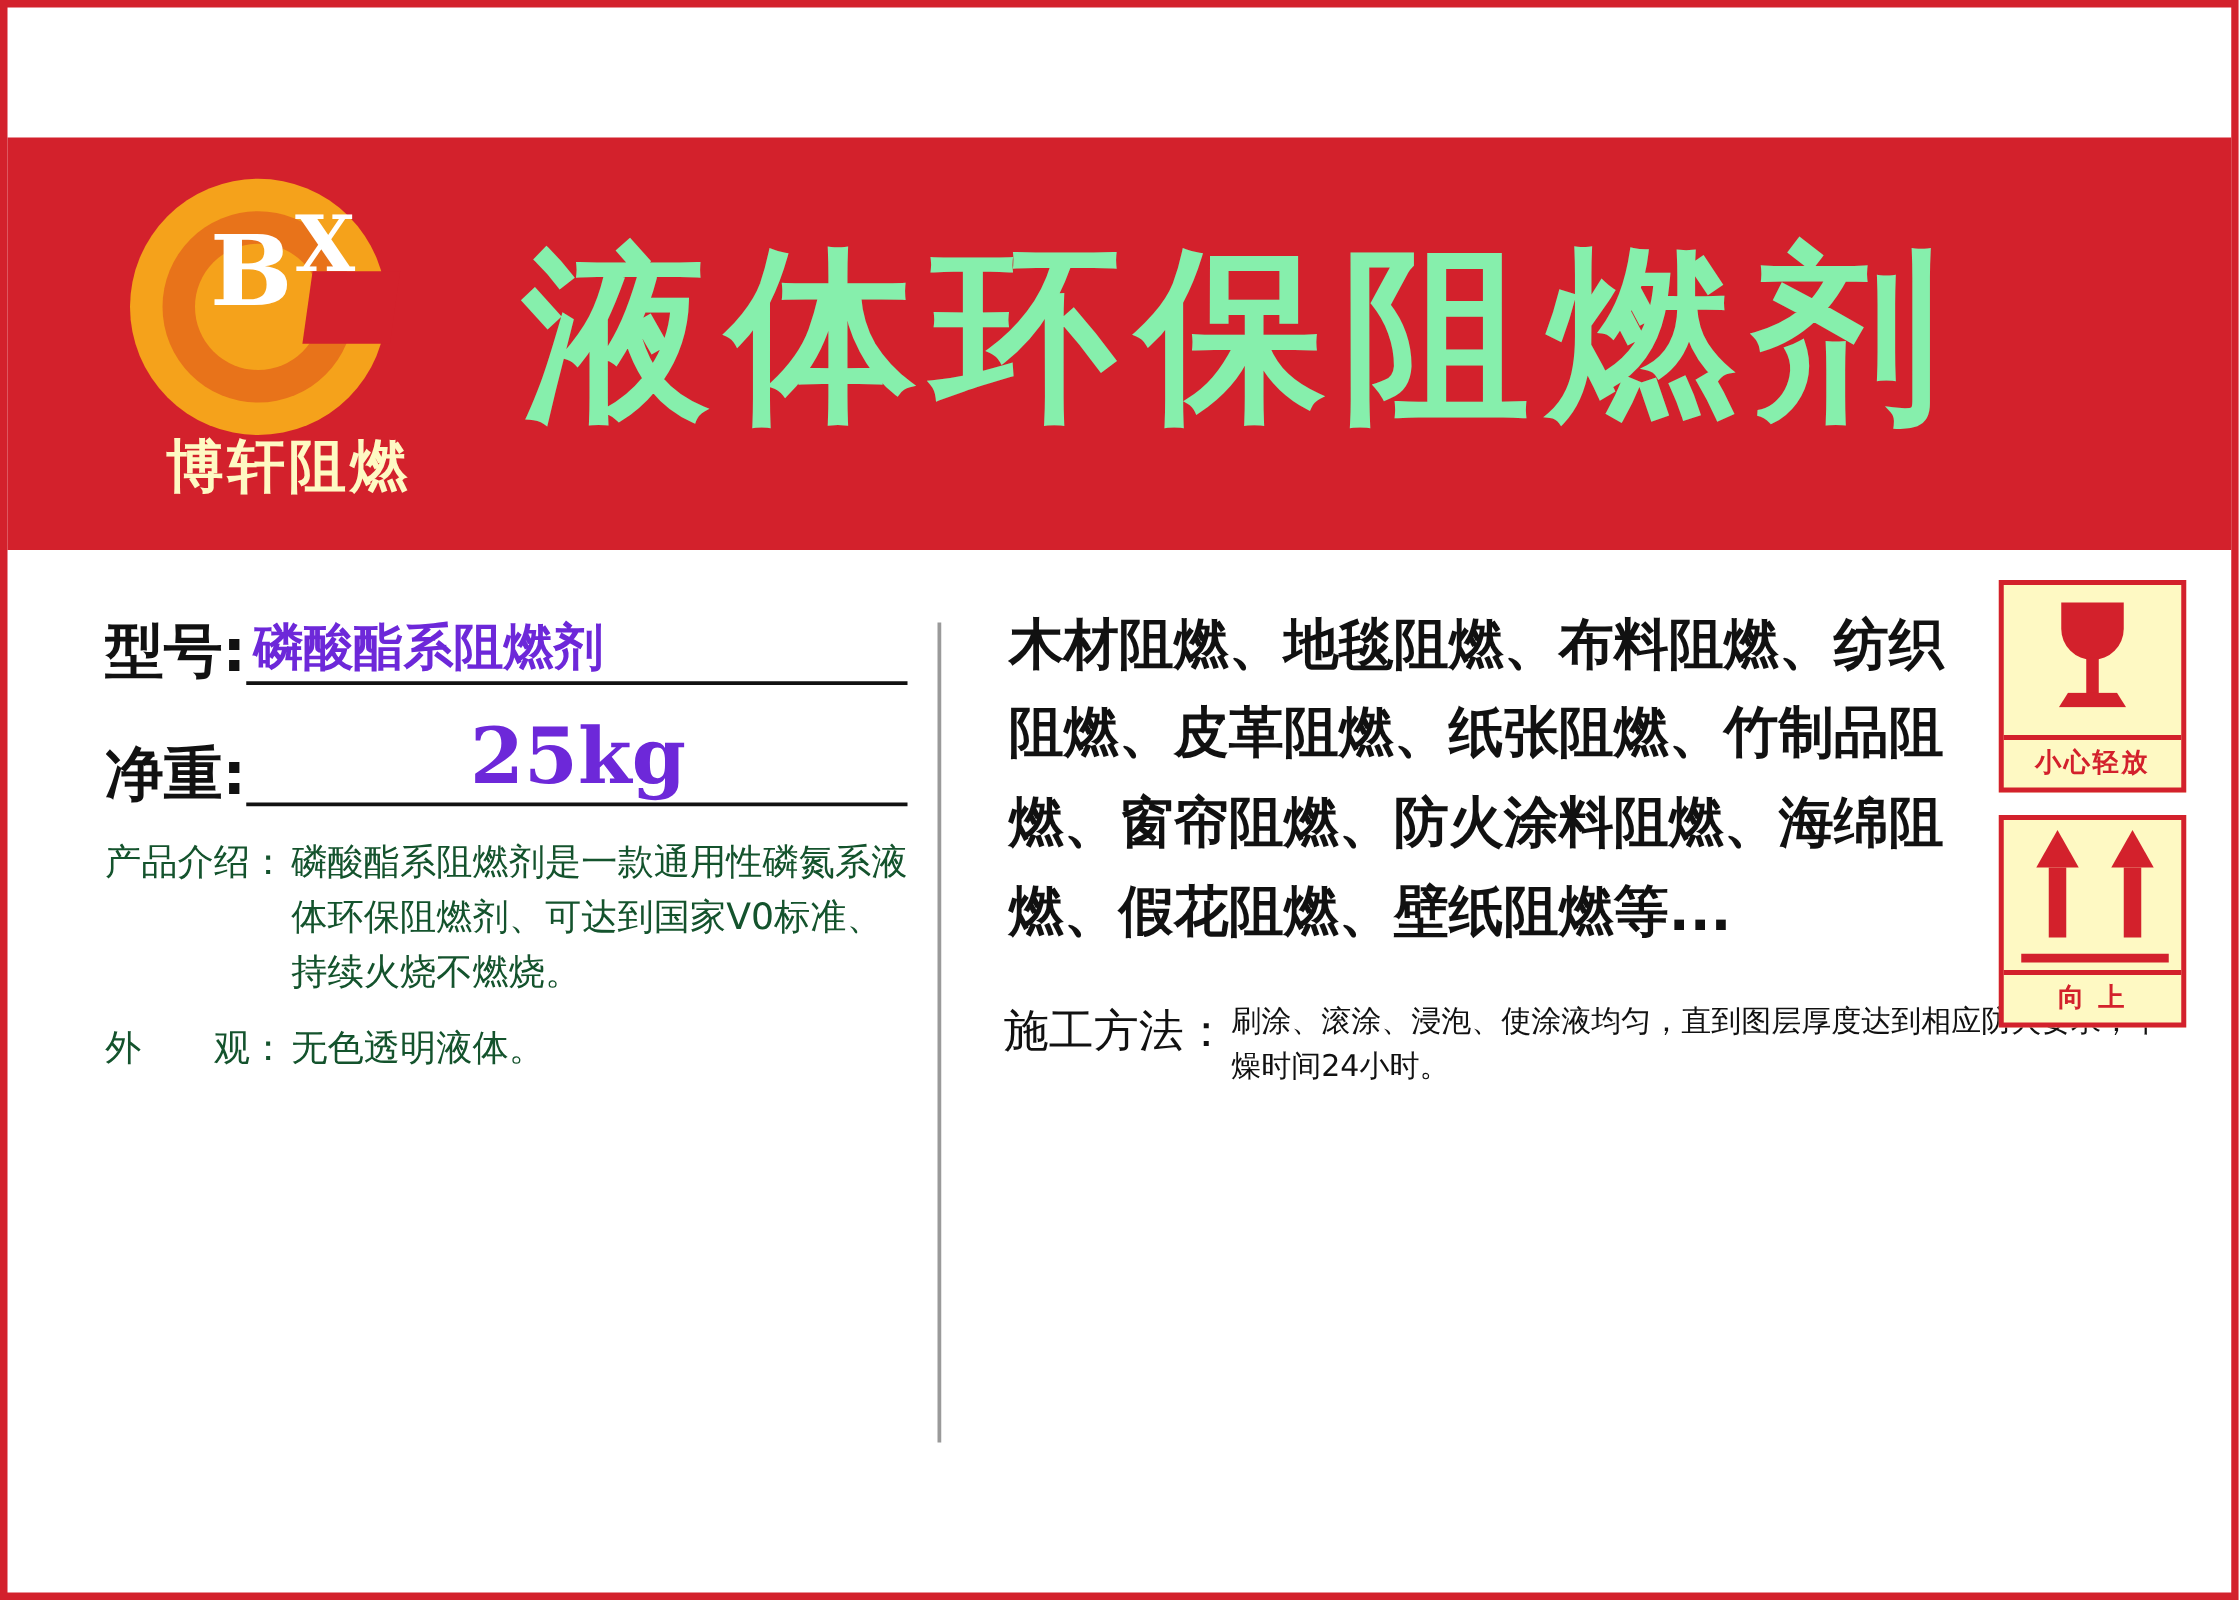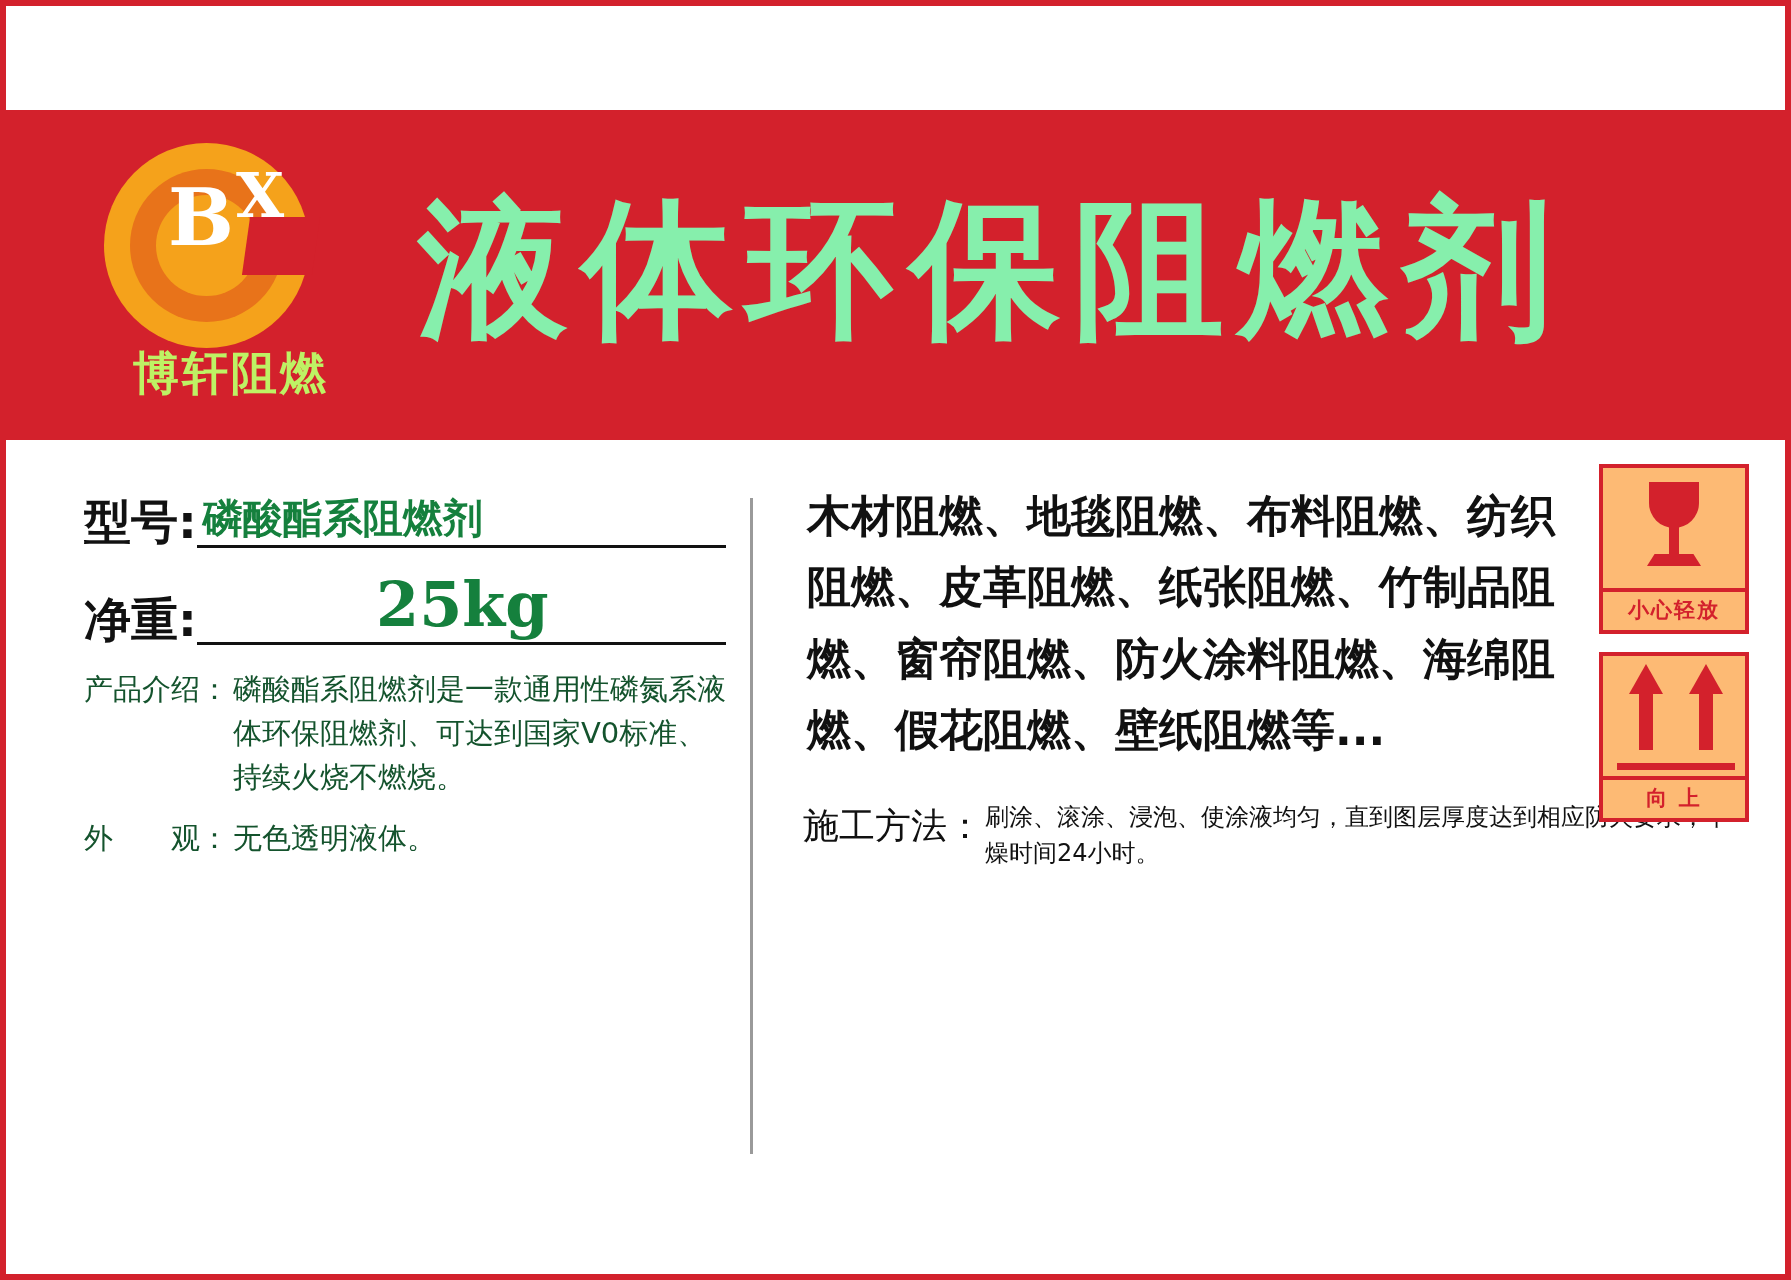--- a/index.html
+++ b/index.html
@@ -80,21 +80,21 @@
     color:#ffffff;
     line-height:1;
     z-index:4;
   }
   .logo-name{
     position:absolute;
     left:-8px;
     top:208px;
     width:286px;
     text-align:center;
-    color:#bef264;
+    color:#fef9c3;
     font-weight:bold;
     font-size:46px;
     letter-spacing:3px;
     font-family:"DejaVu Serif","Liberation Serif",serif;
   }
   .header-title{
     color:#86efac;
     font-weight:bold;
     font-size:150px;
     letter-spacing:14px;
@@ -144,21 +144,21 @@
     font-weight:bold;
     color:#111;
     white-space:nowrap;
     line-height:1.1;
   }
   .field-value{
     flex:1;
     border-bottom:3px solid #111;
     font-size:40px;
     font-weight:bold;
-    color:#15803d;
+    color:#6d28d9;
     padding:0 4px 4px 6px;
     line-height:1.15;
     white-space:nowrap;
   }
   .field-value.big{
     font-size:62px;
     font-family:"DejaVu Serif","Liberation Serif",serif;
     text-align:center;
     padding-bottom:2px;
   }
@@ -222,21 +222,21 @@
   
   .marks{
     position:absolute;
     right:36px;
     top:24px;
     width:150px;
   }
   .mark{
     border:4px solid #d3212c;
     margin-bottom:18px;
-    background:#fdba74;
+    background:#fef9c3;
   }
   .mark-art{
     height:120px;
     position:relative;
   }
   .mark-caption{
     border-top:4px solid #d3212c;
     text-align:center;
     font-size:21px;
     color:#d3212c;

